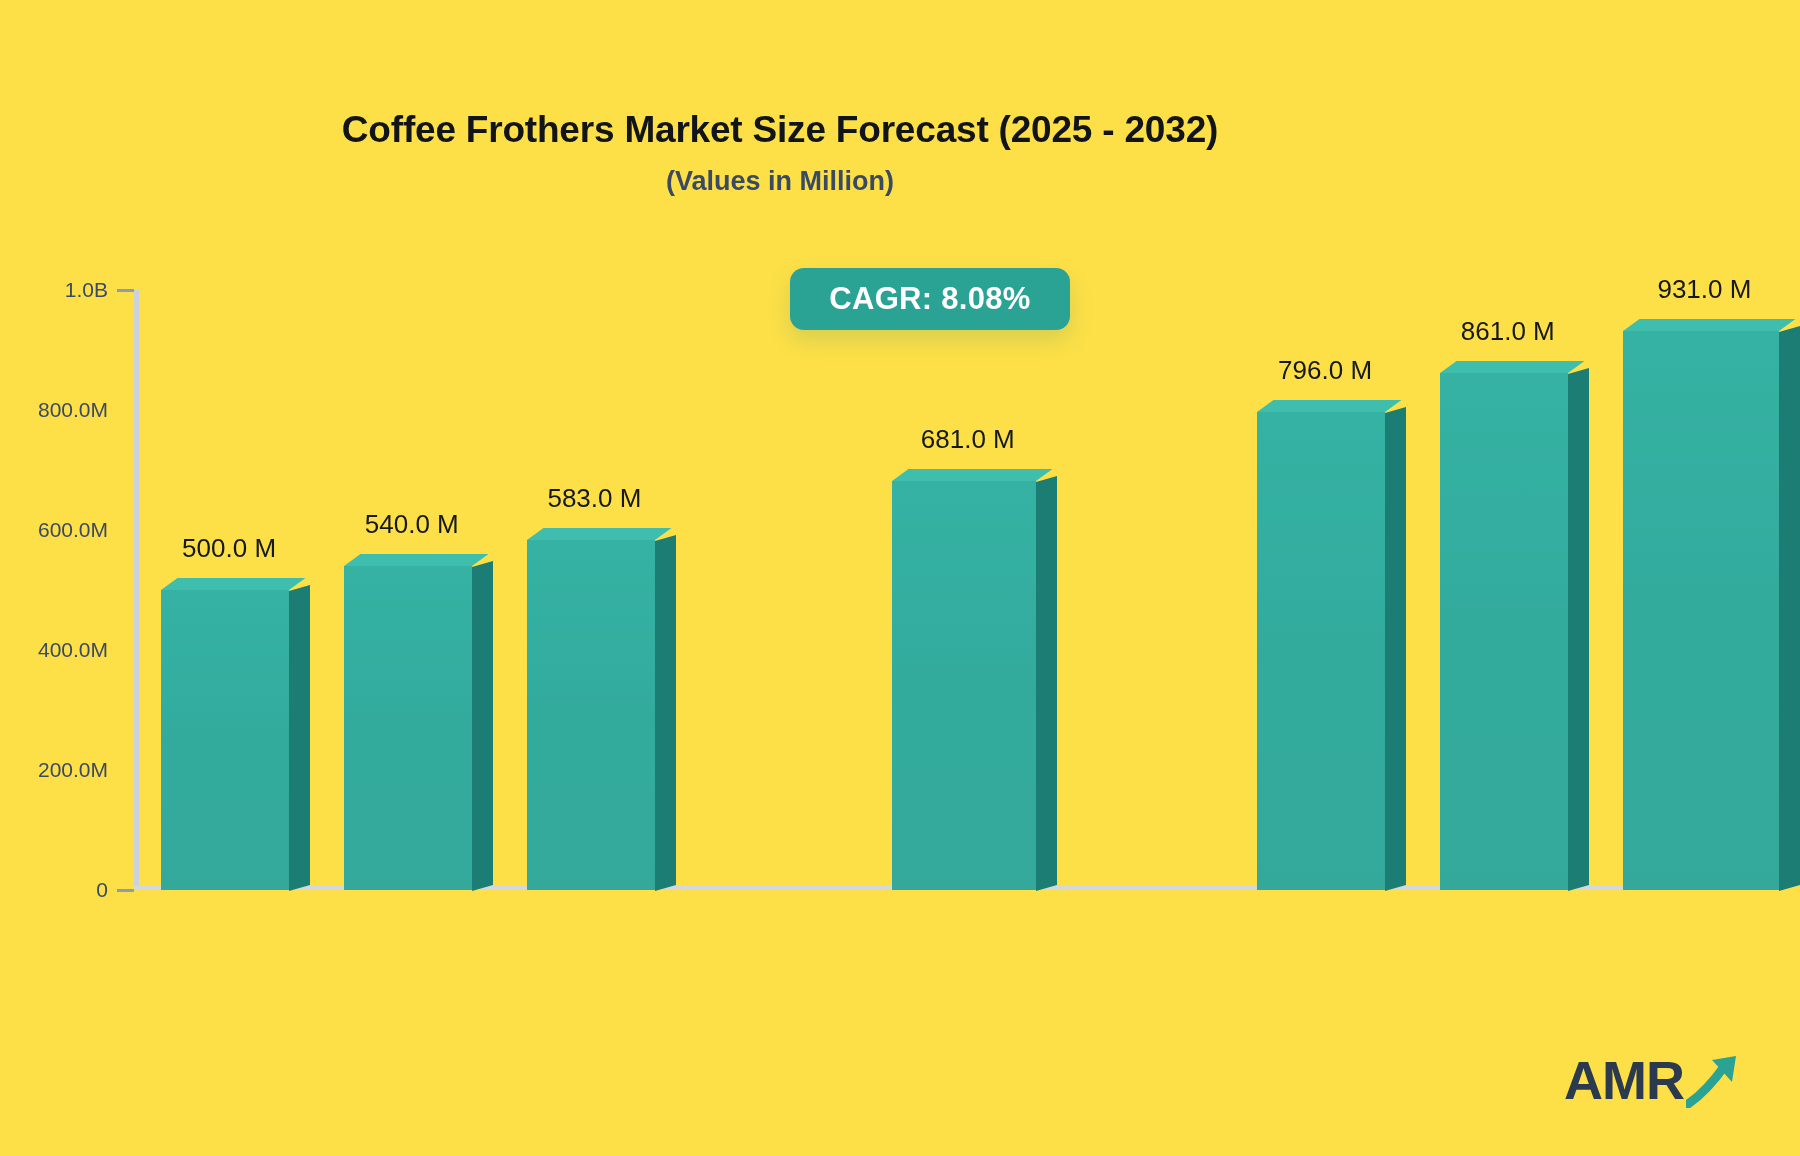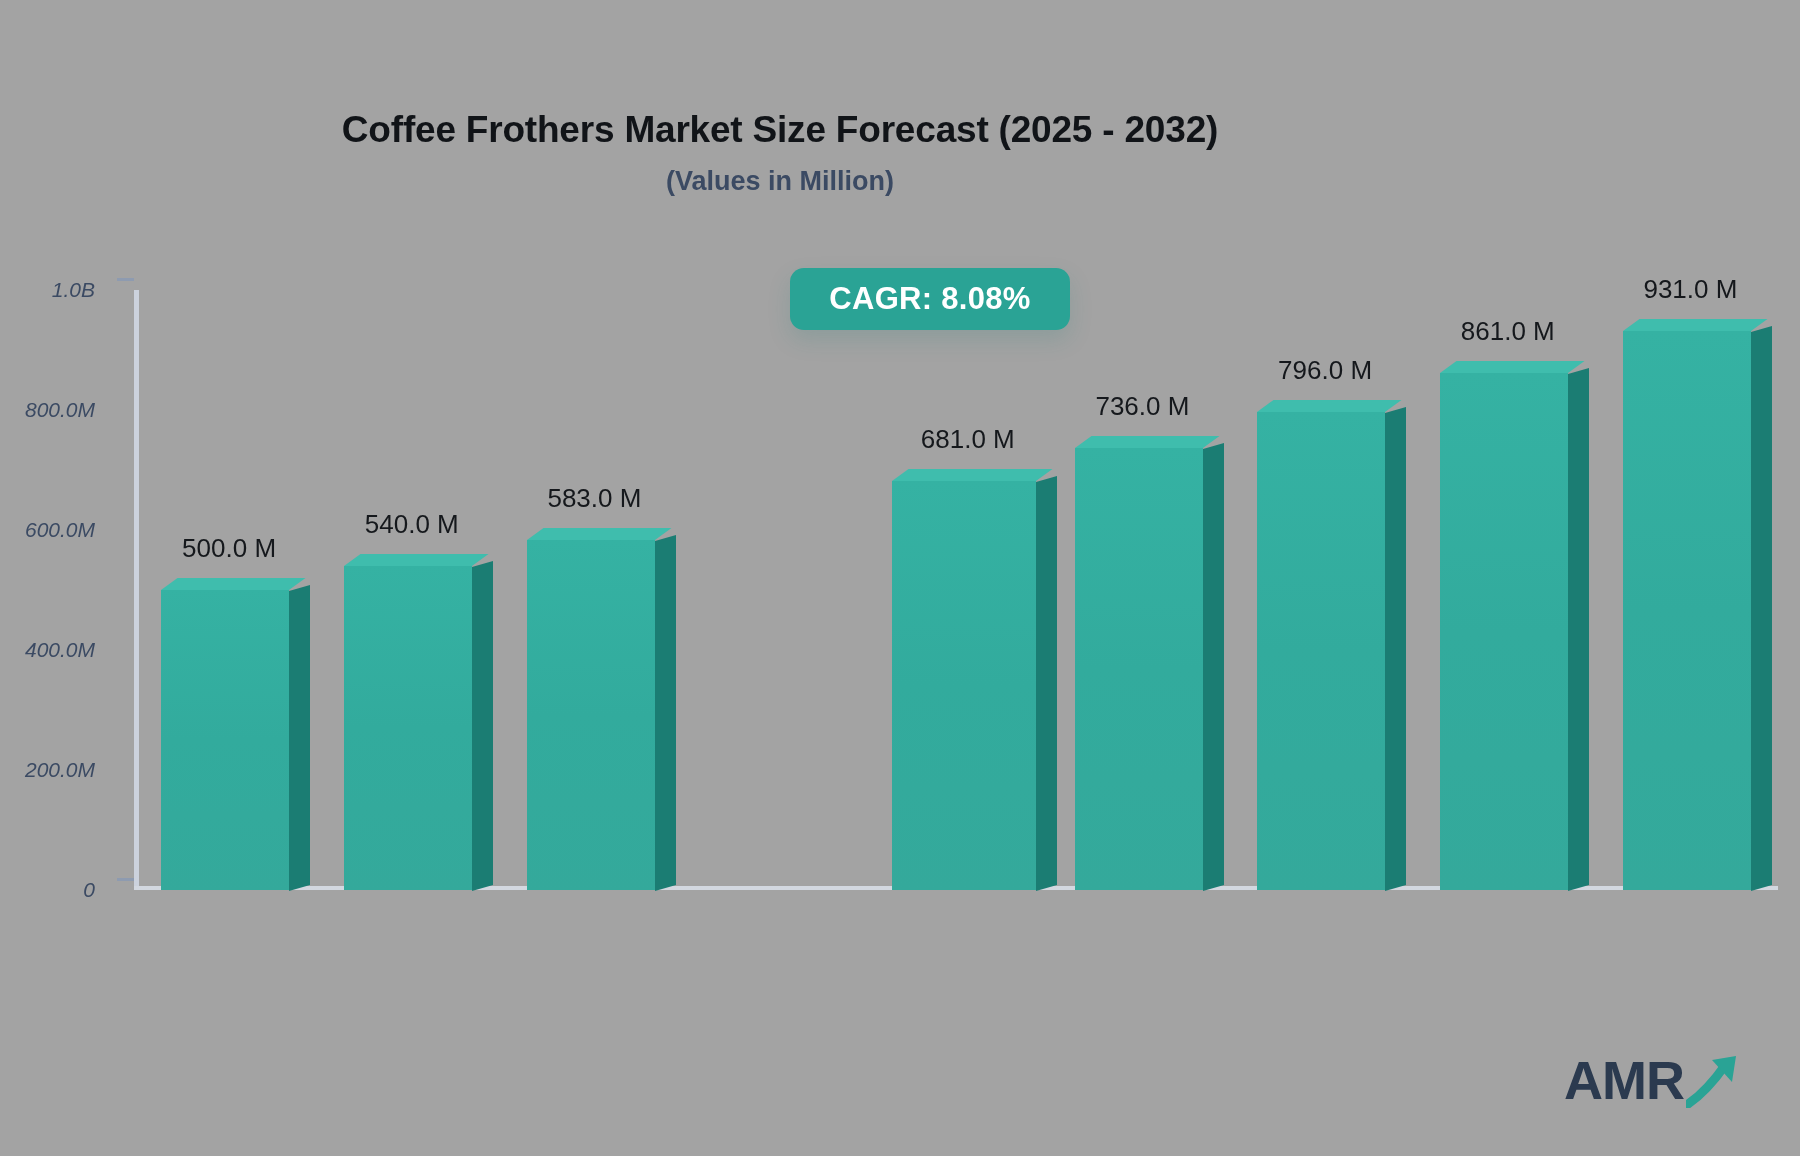--- a/index.html
+++ b/index.html
@@ -11,21 +11,21 @@
     width: 1800px;
     height: 1156px;
     font-family: "Liberation Sans", sans-serif;
     position: relative;
     overflow: hidden;
   }
 
   .canvas {
     position: absolute;
     inset: 0;
-    background: #a3a3a3;
+    background: #fde047;
   }
 
   
   .title-block {
     position: absolute;
     top: 108px;
     left: 0;
     width: 1560px;
     text-align: center;
   }
@@ -94,24 +94,24 @@
     left: 0;
     top: 290px;
     width: 134px;
     height: 600px;
   }
   .y-tick {
     position: absolute;
     right: 0;
     transform: translateY(-50%);
     display: flex;
+    align-items: center;
     justify-content: flex-end;
-    gap: 13px;
+    gap: 0;
     white-space: nowrap;
-    font-style: italic;
   }
   .y-tick-label {
     font-size: 21px;
     color: #3b4a63;
     padding-right: 9px;
   }
   .y-tick-mark {
     width: 17px;
     height: 3px;
     background: #8e9bb0;
@@ -279,45 +279,37 @@
           <div class="bar-value" style="bottom: 375.8px;">583.0 M</div>
         </div>
         <div class="bar-slot" style="left: 758px; width: 144px;">
           <div class="bar-3d" style="height: 408.6px;">
             <div class="bar-side"></div>
             <div class="bar-top"></div>
             <div class="bar-front"></div>
           </div>
           <div class="bar-value" style="bottom: 434.6px;">681.0 M</div>
         </div>
-        <div class="bar-slot" style="left: 940.667px; width: 128px;">
-          <div class="bar-3d" style="height: 441.6px;">
-            <div class="bar-side"></div>
-            <div class="bar-top"></div>
-            <div class="bar-front"></div>
-          </div>
-          <div class="bar-value" style="bottom: 467.6px;">736.0 M</div>
-        </div>
         <div class="bar-slot" style="left: 1123.33px; width: 128px;">
           <div class="bar-3d" style="height: 477.6px;">
             <div class="bar-side"></div>
             <div class="bar-top"></div>
             <div class="bar-front"></div>
           </div>
           <div class="bar-value" style="bottom: 503.6px;">796.0 M</div>
         </div>
         <div class="bar-slot" style="left: 1306px; width: 128px;">
           <div class="bar-3d" style="height: 516.6px;">
             <div class="bar-side"></div>
             <div class="bar-top"></div>
             <div class="bar-front"></div>
           </div>
           <div class="bar-value" style="bottom: 542.6px;">861.0 M</div>
         </div>
-        <div class="bar-slot" style="left: 1488.67px; width: 128px;">
+        <div class="bar-slot" style="left: 1488.67px; width: 128px; padding-left: 28px;">
           <div class="bar-3d" style="height: 558.6px;">
             <div class="bar-side"></div>
             <div class="bar-top"></div>
             <div class="bar-front"></div>
           </div>
           <div class="bar-value" style="bottom: 584.6px;">931.0 M</div>
         </div>
       </div>
   </div>
 

